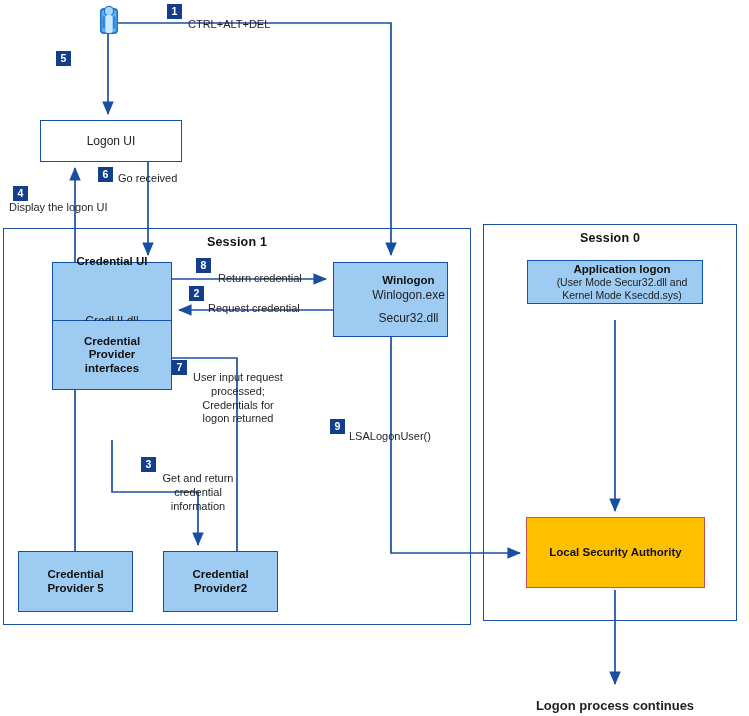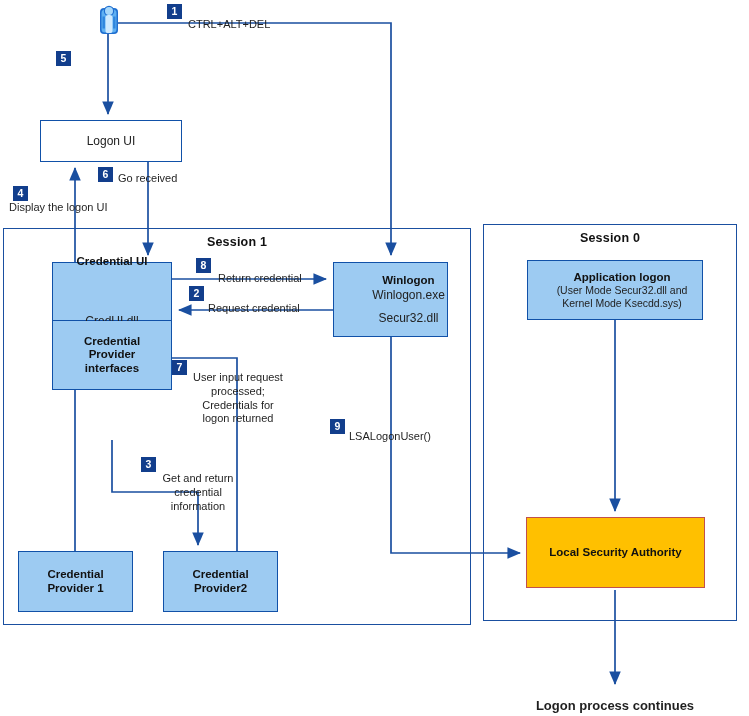--- a/index.html
+++ b/index.html
@@ -111,35 +111,35 @@
   </div>
 
   <div class="node blue" style="left:52px;top:321px;width:120px;height:69px;border-top:none;">
     <div class="t1">Credential</div>
     <div class="t1">Provider</div>
     <div class="t1">interfaces</div>
   </div>
 
   <div class="node blue" style="left:18px;top:551px;width:115px;height:61px;">
     <div class="t1">Credential</div>
-    <div class="t1">Provider 1</div>
+    <div class="t1">Provider 5</div>
   </div>
 
   <div class="node blue" style="left:163px;top:551px;width:115px;height:61px;">
     <div class="t1">Credential</div>
     <div class="t1">Provider2</div>
   </div>
 
   <div class="node blue" style="left:333px;top:262px;width:115px;height:75px;padding-left:36px;">
     <div class="t1">Winlogon</div>
     <div class="t2">Winlogon.exe</div>
     <div class="t2" style="margin-top:9px;">Secur32.dll</div>
   </div>
 
-  <div class="node blue" style="left:527px;top:260px;width:176px;height:60px;padding-left:14px;">
+  <div class="node blue" style="left:527px;top:260px;width:176px;height:44px;padding-left:14px;">
     <div class="t1">Application logon</div>
     <div class="t3">(User Mode Secur32.dll and</div>
     <div class="t3">Kernel Mode Ksecdd.sys)</div>
   </div>
 
   <div class="node orange" style="left:526px;top:517px;width:179px;height:71px;align-items:center;">
     <div class="t1">Local Security Authority</div>
   </div>
 
   <div class="badge" style="left:167px;top:4px;">1</div>

